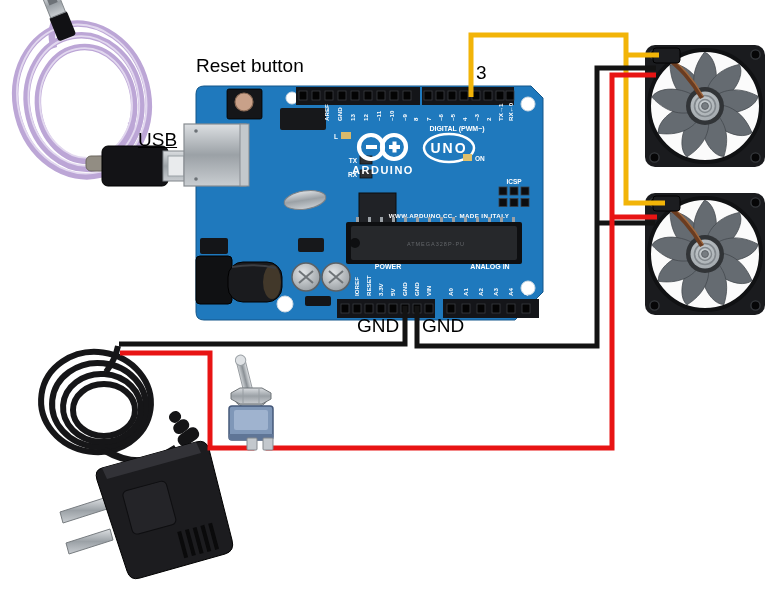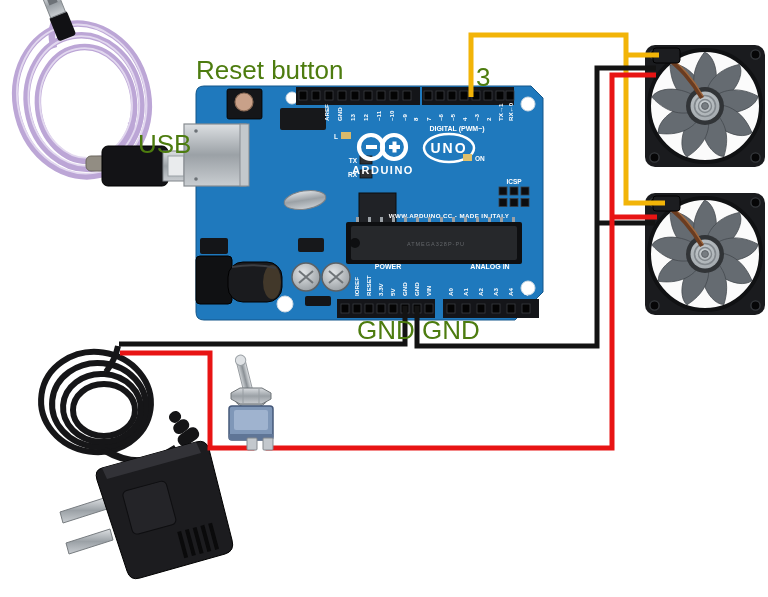--- a/index.html
+++ b/index.html
@@ -1,19 +1,19 @@
 <!DOCTYPE html>
 <html><head>
 <meta charset="utf-8">
 <style>
   html,body{margin:0;padding:0;background:#fff;}
   .stage{position:relative;width:768px;height:597px;background:#fff;overflow:hidden;
          font-family:"Liberation Sans",sans-serif;}
   .scene{position:absolute;left:0;top:0;}
-  .diagram-label{position:absolute;font-size:26px;color:#4d7c0f;white-space:nowrap;}
+  .diagram-label{position:absolute;font-size:19px;color:#000000;white-space:nowrap;}
   
   text{font-family:"Liberation Sans",sans-serif;}
   .bt{fill:#ffffff;font-weight:bold;}
   .pin{font-size:6.2px;fill:#ffffff;font-weight:bold;}
   .t7{font-size:7px;}
   .t65{font-size:6.5px;}
   .mcu{font-size:5.5px;fill:#63666a;letter-spacing:1px;}
 </style>
 </head>
 <body>
@@ -344,17 +344,17 @@
     <path d="M243,389 L243,403 M259,389 L259,403" stroke="#989ea3" stroke-width="1" fill="none"></path>
     <rect x="229" y="406" width="44" height="34" rx="3" fill="#7f97b8" stroke="#46597a" stroke-width="1.5"></rect>
     <rect x="234" y="410" width="34" height="20" rx="2" fill="#9fb3cf"></rect>
     <rect x="229" y="434" width="44" height="6" fill="#5f7596"></rect>
     <rect x="247" y="438" width="10" height="12" rx="1" fill="#c3c8cd" stroke="#84898e" stroke-width="1"></rect>
     <rect x="263" y="438" width="10" height="12" rx="1" fill="#c3c8cd" stroke="#84898e" stroke-width="1"></rect>
   </g>
 </svg>
 
 <div class="diagram-label" style="left:196px;top:55px;">Reset button</div>
-<div class="diagram-label" style="left:138px;top:129px;">USB</div>
+<div class="diagram-label" style="left:138px;top:129px;text-decoration:underline;">USB</div>
 <div class="diagram-label" style="left:476px;top:62px;">3</div>
 <div class="diagram-label" style="left:357px;top:315px;">GND</div>
 <div class="diagram-label" style="left:422px;top:315px;">GND</div>
 </div>
 
 </body></html>

